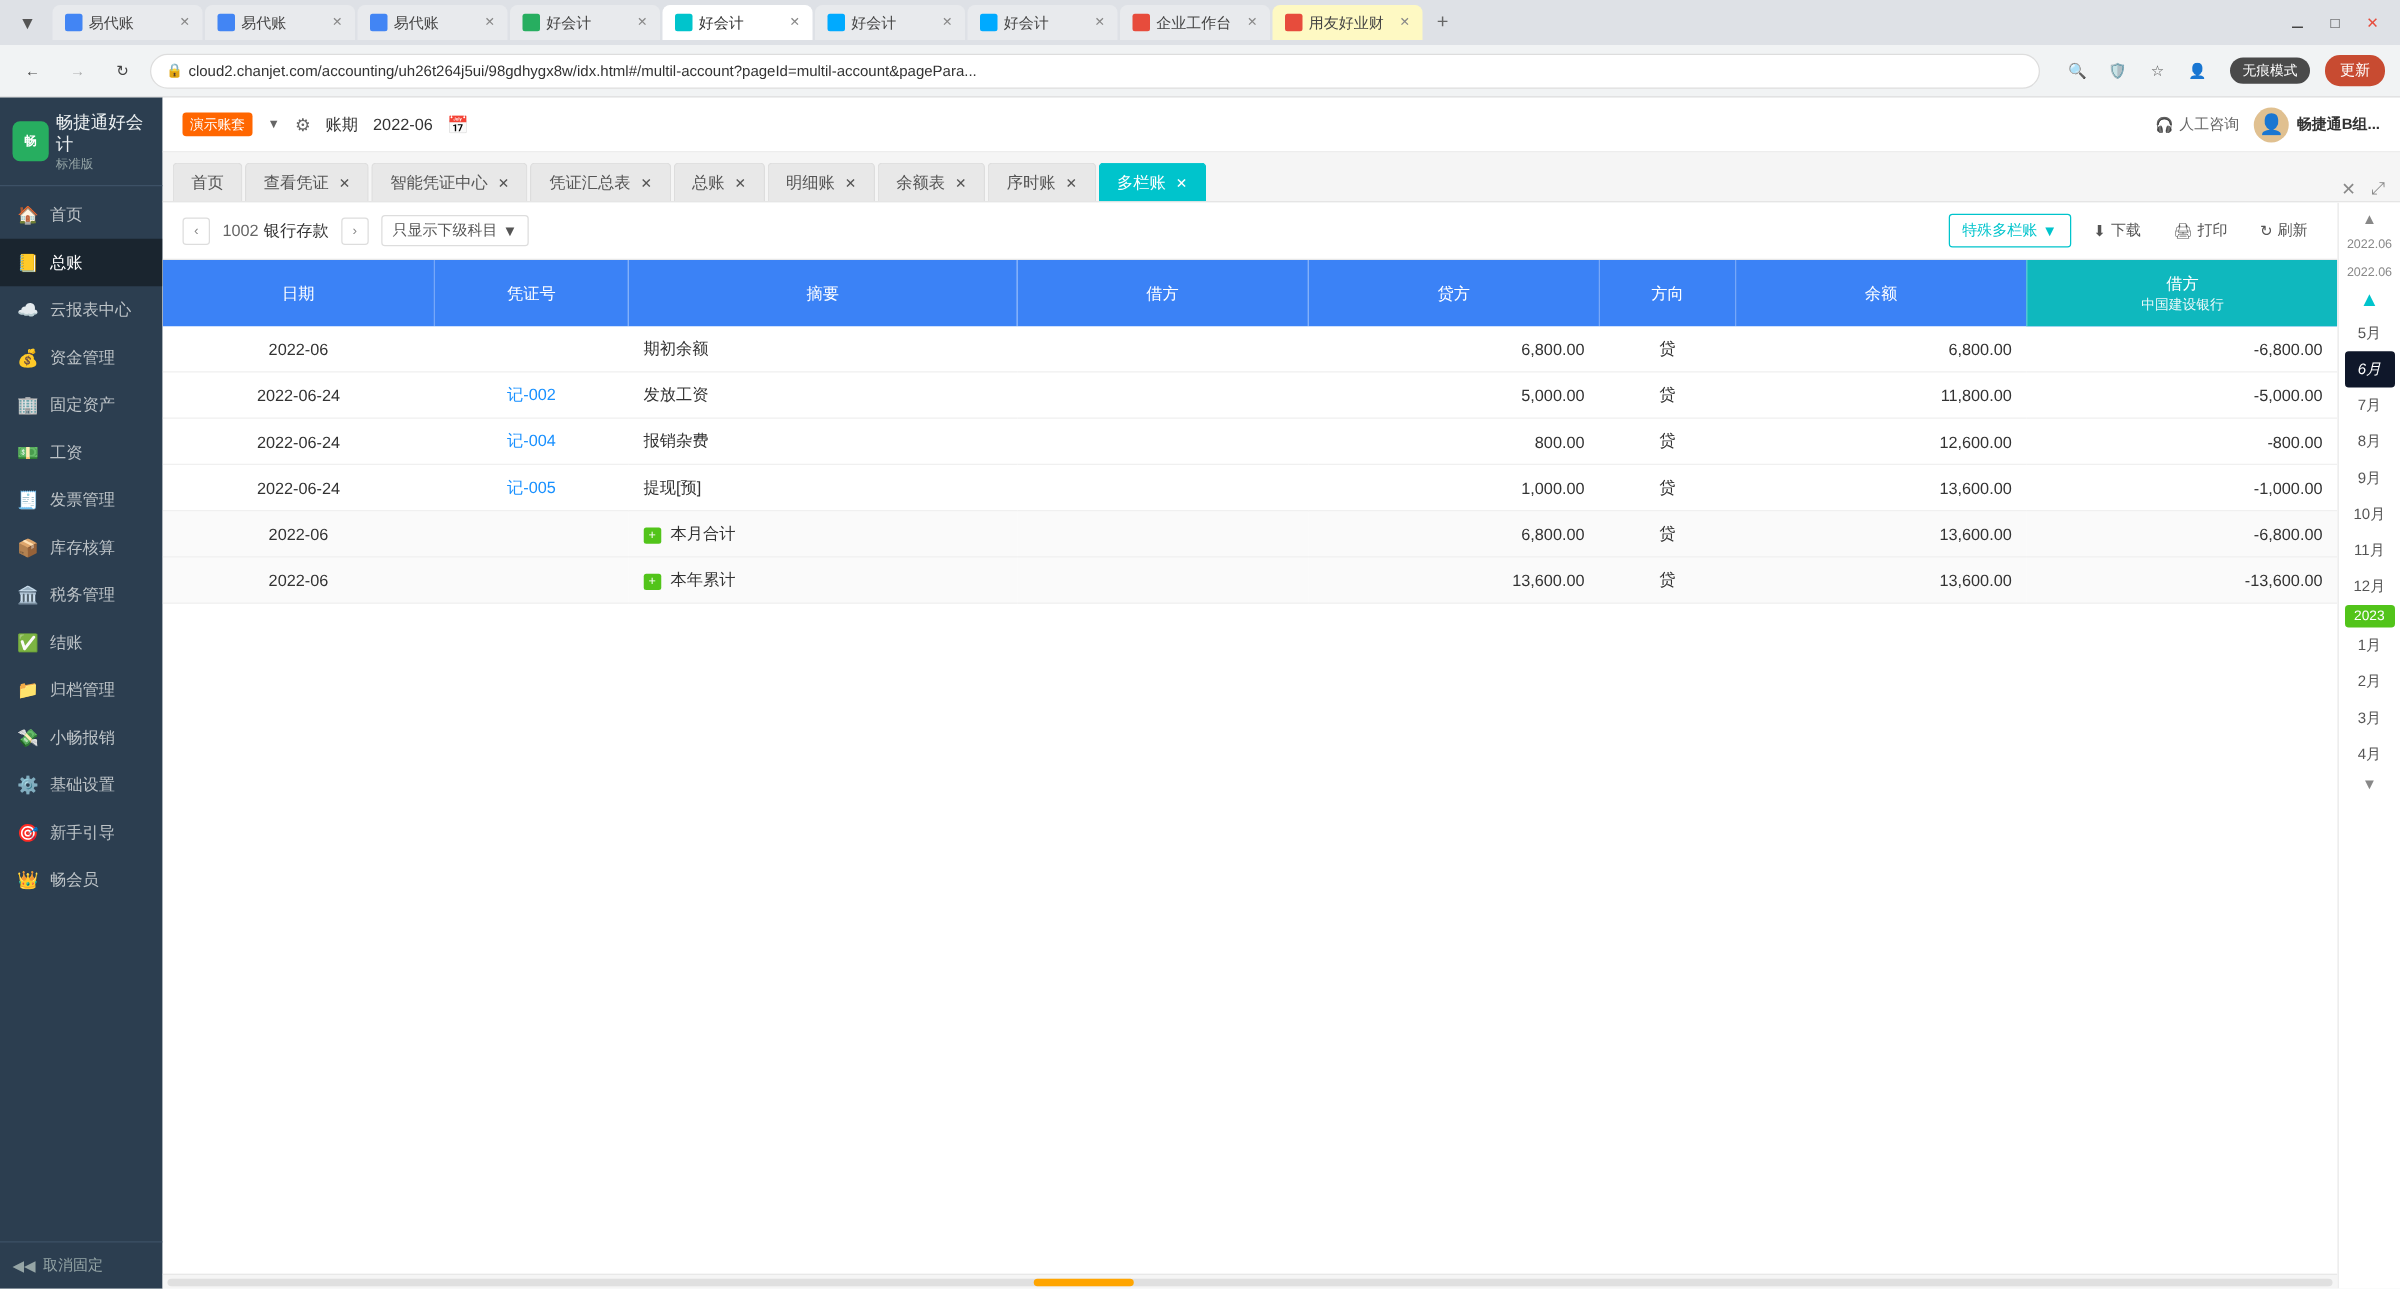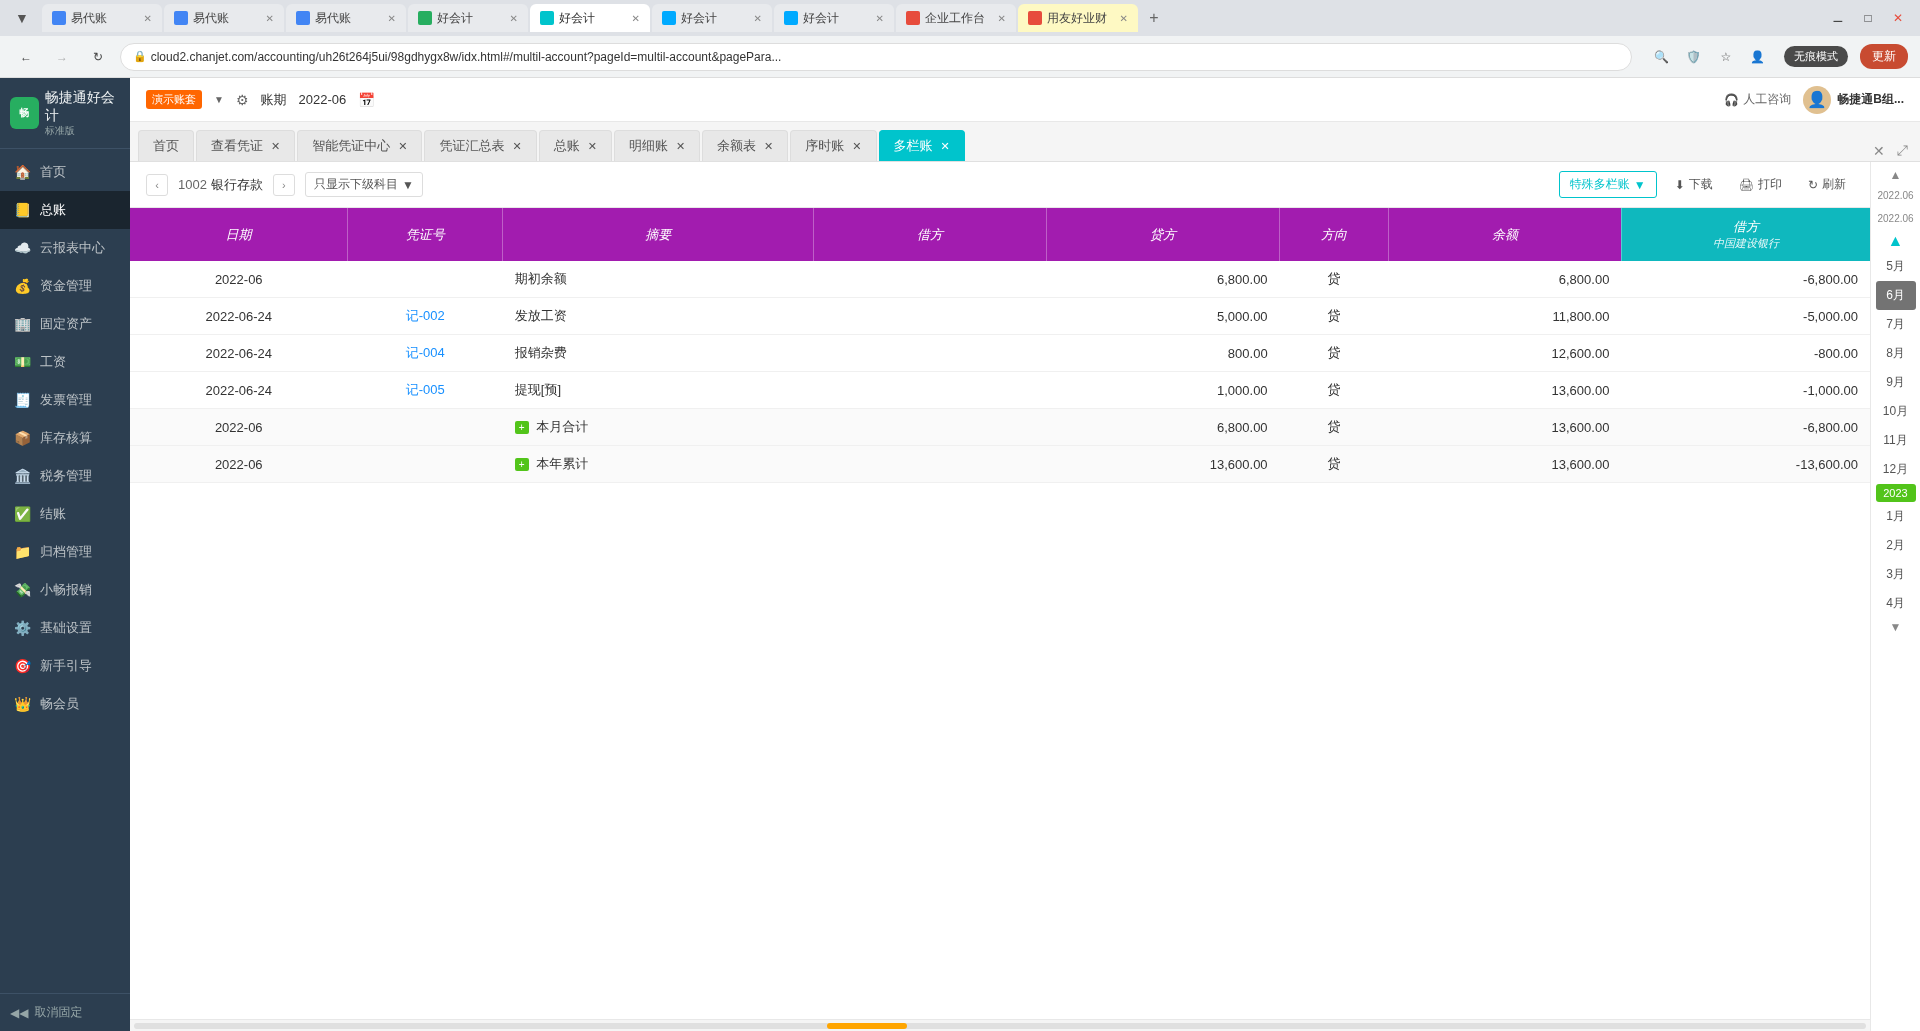--- a/index.html
+++ b/index.html
@@ -74,36 +74,36 @@
     .account-code { color: #666; }
     .account-name { color: #333; font-weight: 500; }
     .filter-btn { display: flex; align-items: center; gap: 4px; font-size: 12px; color: #555; border: 1px solid #ddd; border-radius: 3px; padding: 3px 8px; cursor: pointer; }
     .toolbar-right { margin-left: auto; display: flex; align-items: center; gap: 10px; }
     .special-account-btn { border: 1px solid #00c4cc; color: #00c4cc; border-radius: 3px; padding: 4px 10px; font-size: 12px; cursor: pointer; display: flex; align-items: center; gap: 4px; }
     .action-btn { display: flex; align-items: center; gap: 4px; font-size: 12px; color: #555; cursor: pointer; padding: 4px 8px; }
 
     
     .data-table { flex: 1; overflow: auto; }
     table { width: 100%; border-collapse: collapse; }
-    thead tr { background: #a21caf; color: #fff; font-style: italic; }
+    thead tr { background: #3b82f6; color: #fff; }
     th { padding: 10px 12px; font-size: 13px; font-weight: 500; text-align: center; border-right: 1px solid rgba(255,255,255,0.3); white-space: nowrap; }
     th:last-child { border-right: none; }
     td { padding: 9px 12px; font-size: 13px; color: #333; border-bottom: 1px solid #f0f0f0; text-align: center; }
     td.text-left { text-align: left; }
     td.text-right { text-align: right; }
     td.link { color: #1890ff; cursor: pointer; }
     .summary-row td { background: #fafafa; }
     .tag-green { background: #52c41a; color: #fff; font-size: 10px; padding: 1px 4px; border-radius: 2px; margin-right: 4px; }
     .th-sub { font-size: 11px; font-weight: normal; opacity: 0.9; }
     .th-main { font-size: 13px; }
 
     
     .month-sidebar { width: 50px; background: #fff; border-left: 1px solid #e8e8e8; display: flex; flex-direction: column; align-items: center; padding: 4px 0; overflow-y: auto; }
     .month-item { width: 40px; text-align: center; padding: 6px 2px; font-size: 12px; color: #555; cursor: pointer; border-radius: 3px; }
-    .month-item.active { background: #737373; color: #fff; border-radius: 3px; }
+    .month-item.active { background: #0f172a; color: #fff; border-radius: 3px; font-style: italic; }
     .month-item.year-label { background: #52c41a; color: #fff; font-size: 11px; padding: 3px 2px; border-radius: 3px; }
     .month-scroll-up { color: #888; font-size: 12px; cursor: pointer; padding: 2px; }
     .month-scroll-down { color: #888; font-size: 12px; cursor: pointer; padding: 2px; }
 
     
     .bottom-scroll { height: 12px; background: #f5f5f5; border-top: 1px solid #e8e8e8; display: flex; align-items: center; padding: 0 4px; }
     .scroll-bar-h { flex: 1; height: 6px; background: #e0e0e0; border-radius: 3px; position: relative; }
     .scroll-thumb-h { width: 80px; height: 6px; background: #ffa500; border-radius: 3px; position: absolute; left: 40%; }
 
     .header-col-split { display: flex; flex-direction: column; align-items: center; }

